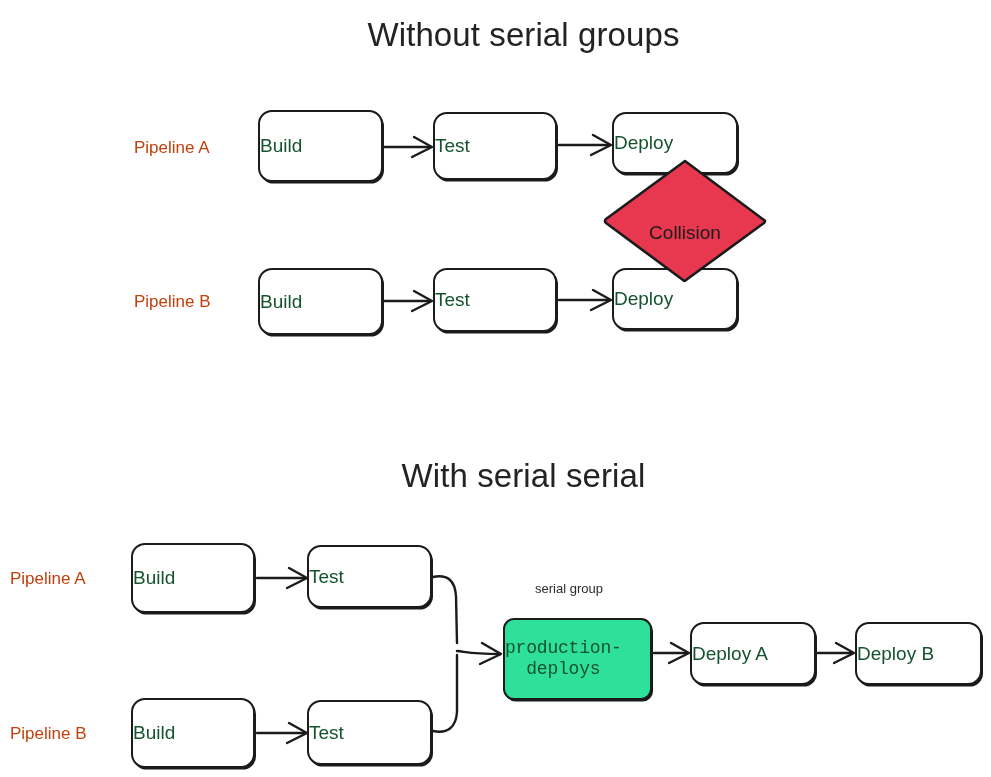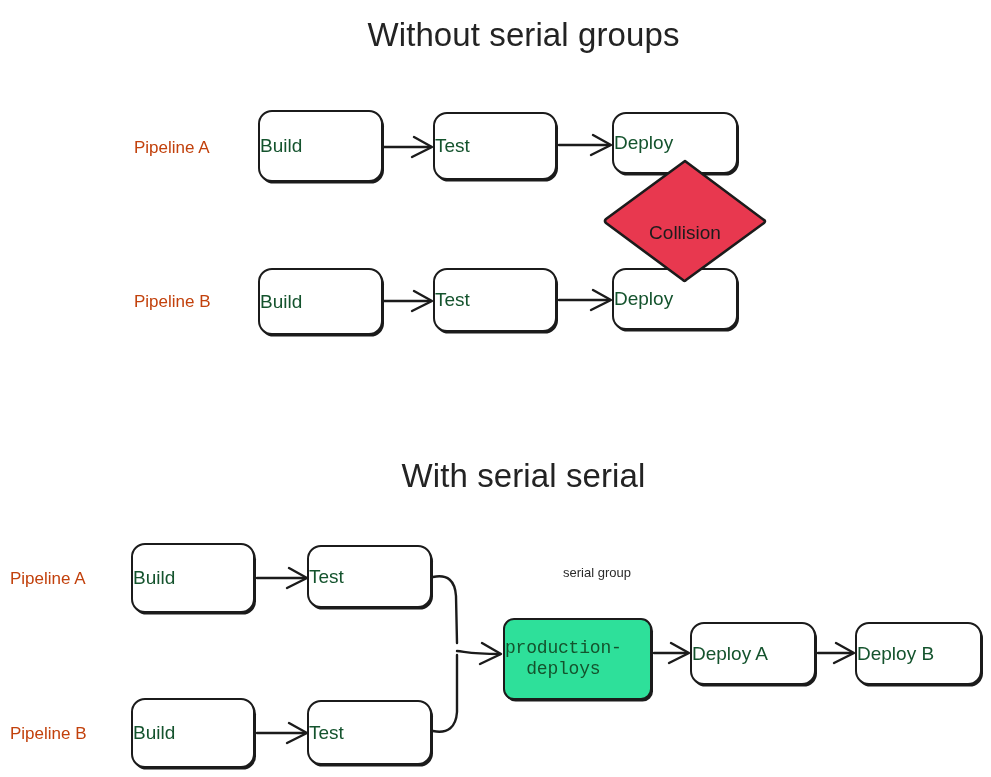--- a/index.html
+++ b/index.html
@@ -162,21 +162,21 @@
     <span class="node-text">Test</span>
   </div>
 
   <div class="node" style="left:131px; top:698px; width:124px; height:70px;">
     <span class="node-text">Build</span>
   </div>
   <div class="node" style="left:307px; top:700px; width:125px; height:65px;">
     <span class="node-text">Test</span>
   </div>
 
-  <div class="small-label" style="left:535px; top:566px;margin-left:28px;">serial group</div>
+  <div class="small-label" style="left:535px; top:582px;">serial group</div>
 
   <div class="node green" style="left:503px; top:618px; width:149px; height:82px;">
     <span class="node-text">production-
 deploys</span>
   </div>
 
   <div class="node" style="left:690px; top:622px; width:126px; height:63px;">
     <span class="node-text">Deploy A</span>
   </div>
   <div class="node" style="left:855px; top:622px; width:127px; height:63px;">

